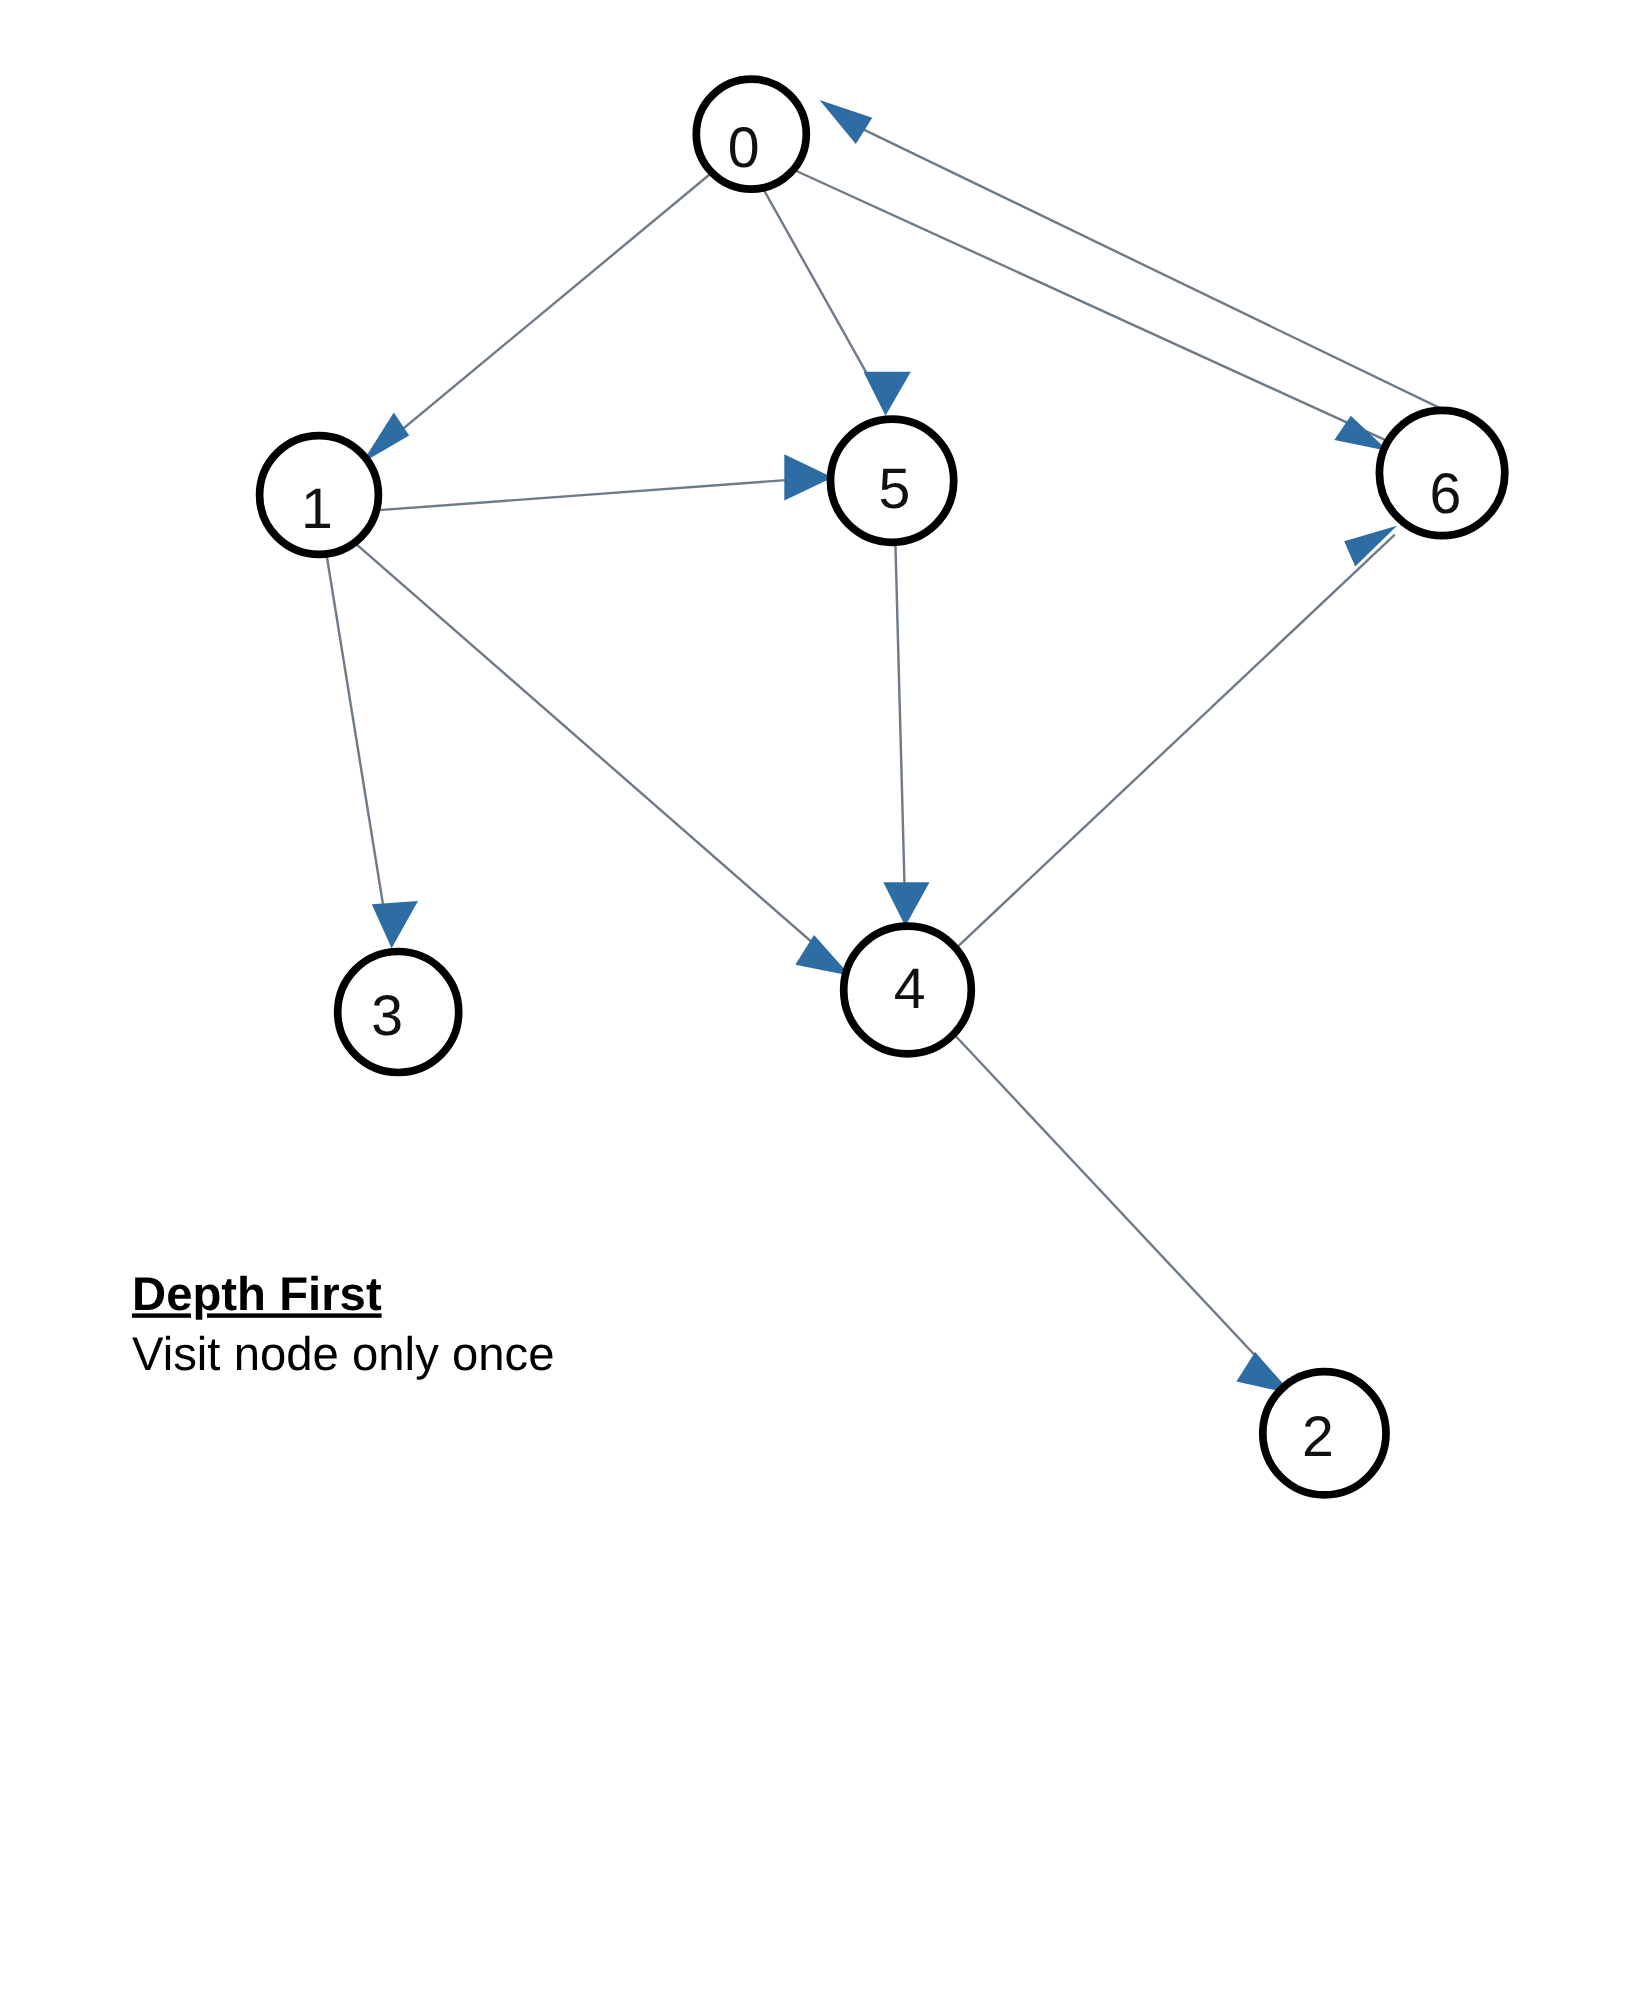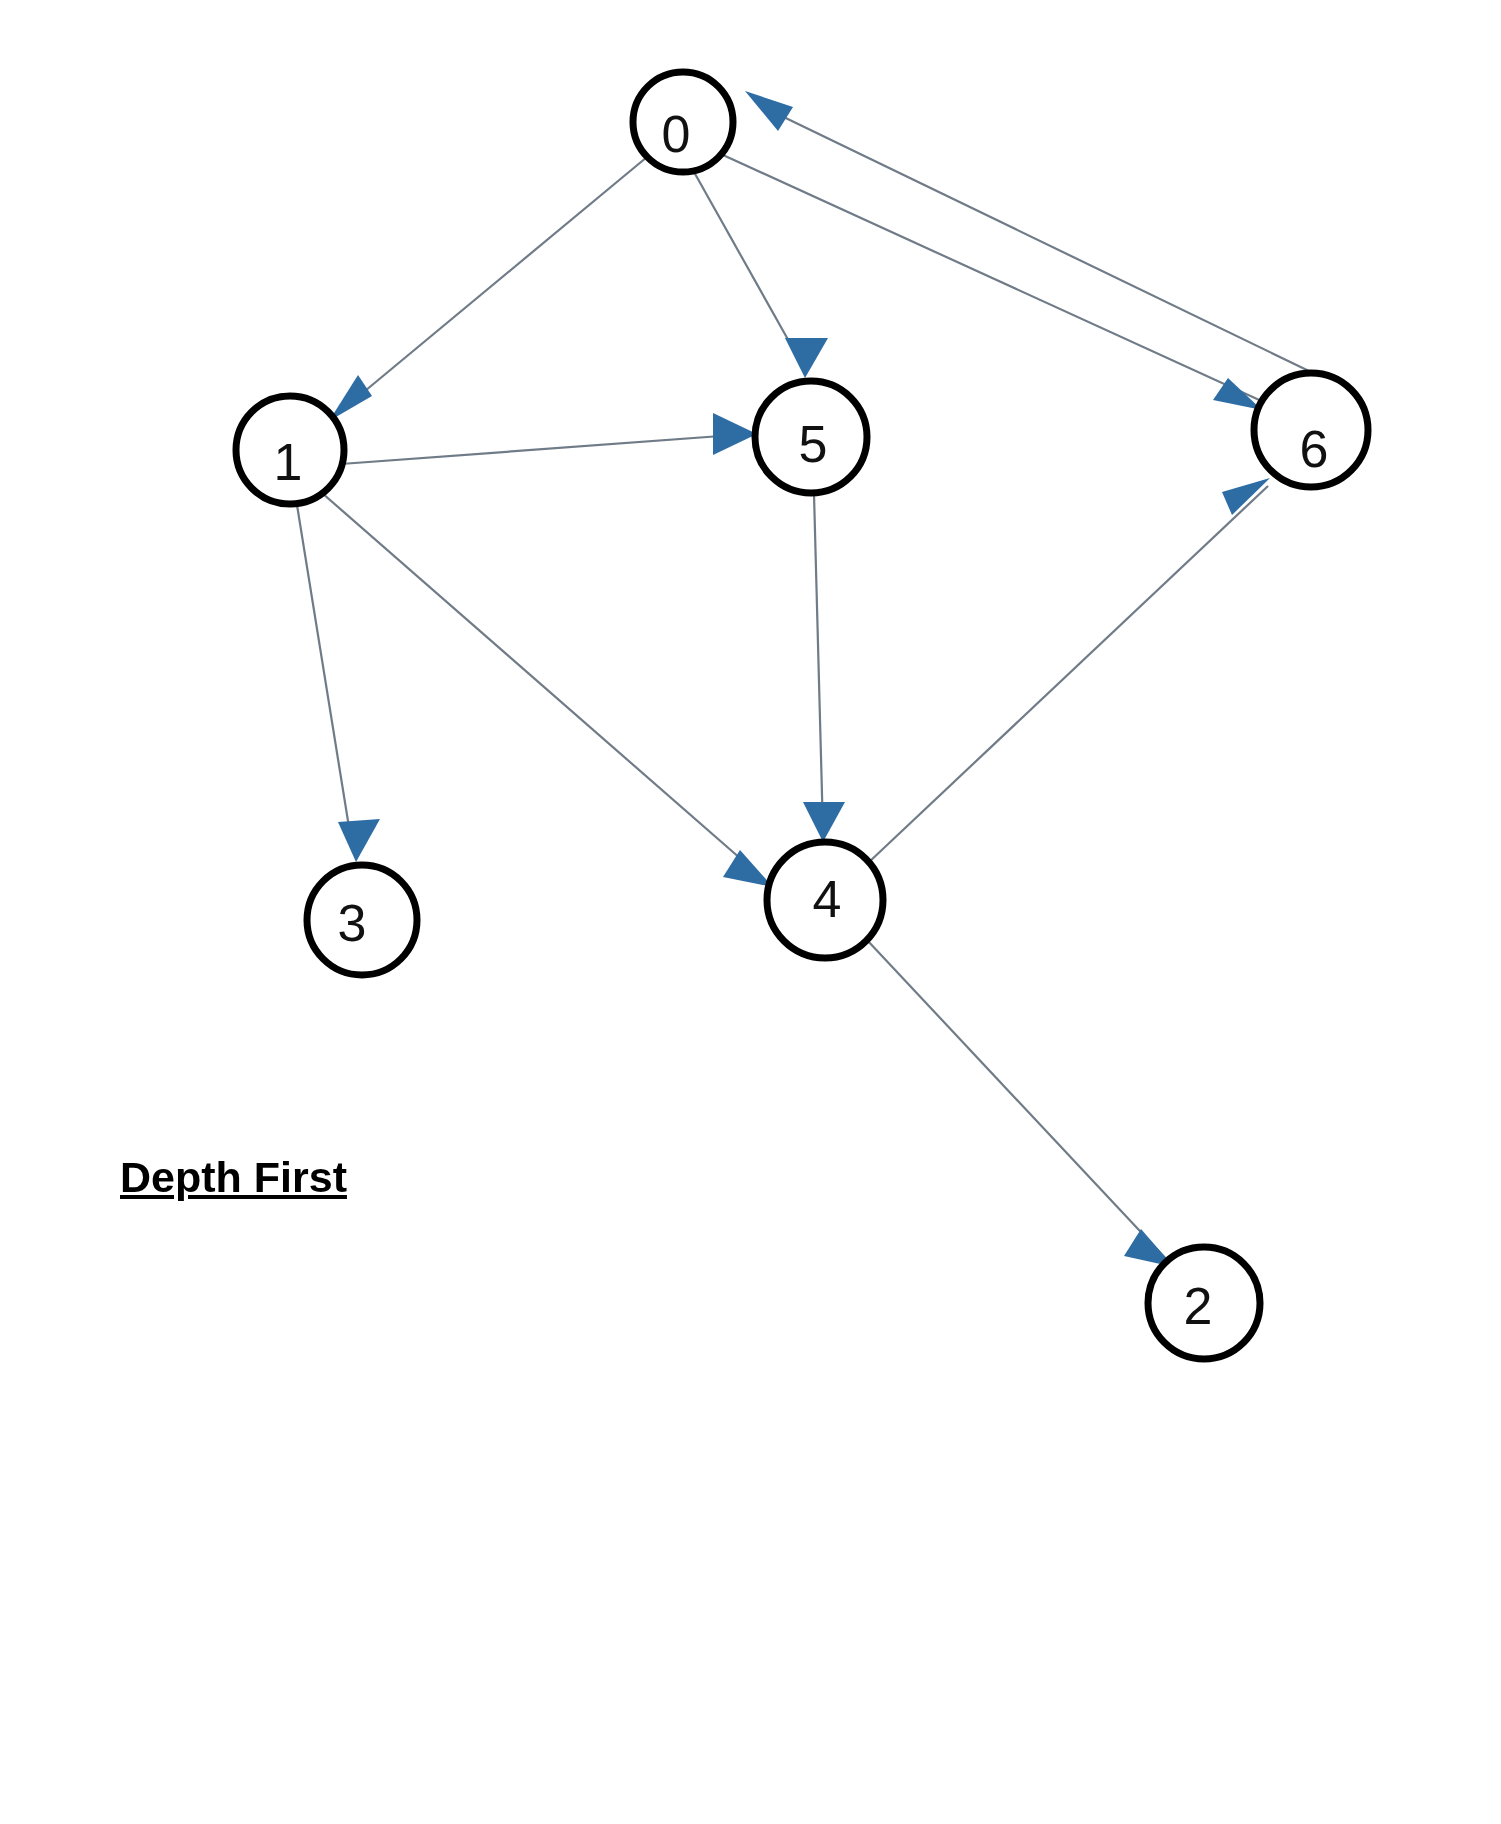--- a/index.html
+++ b/index.html
@@ -167,17 +167,18 @@
 
       <g>
         <circle class="node-circle" cx="1204" cy="1303" r="56"></circle>
         <text class="node-label" x="1198" y="1310">2</text>
       </g>
     </g>
   </svg>
 
   <div class="caption-block">
     <div class="cap-line cap-title">Depth First</div>
+    <div class="cap-line">Visit node only once</div>
     <div class="cap-gap"></div>
     <div class="cap-gap"></div>
   </div>
 
 </div>
 
 </body></html>

